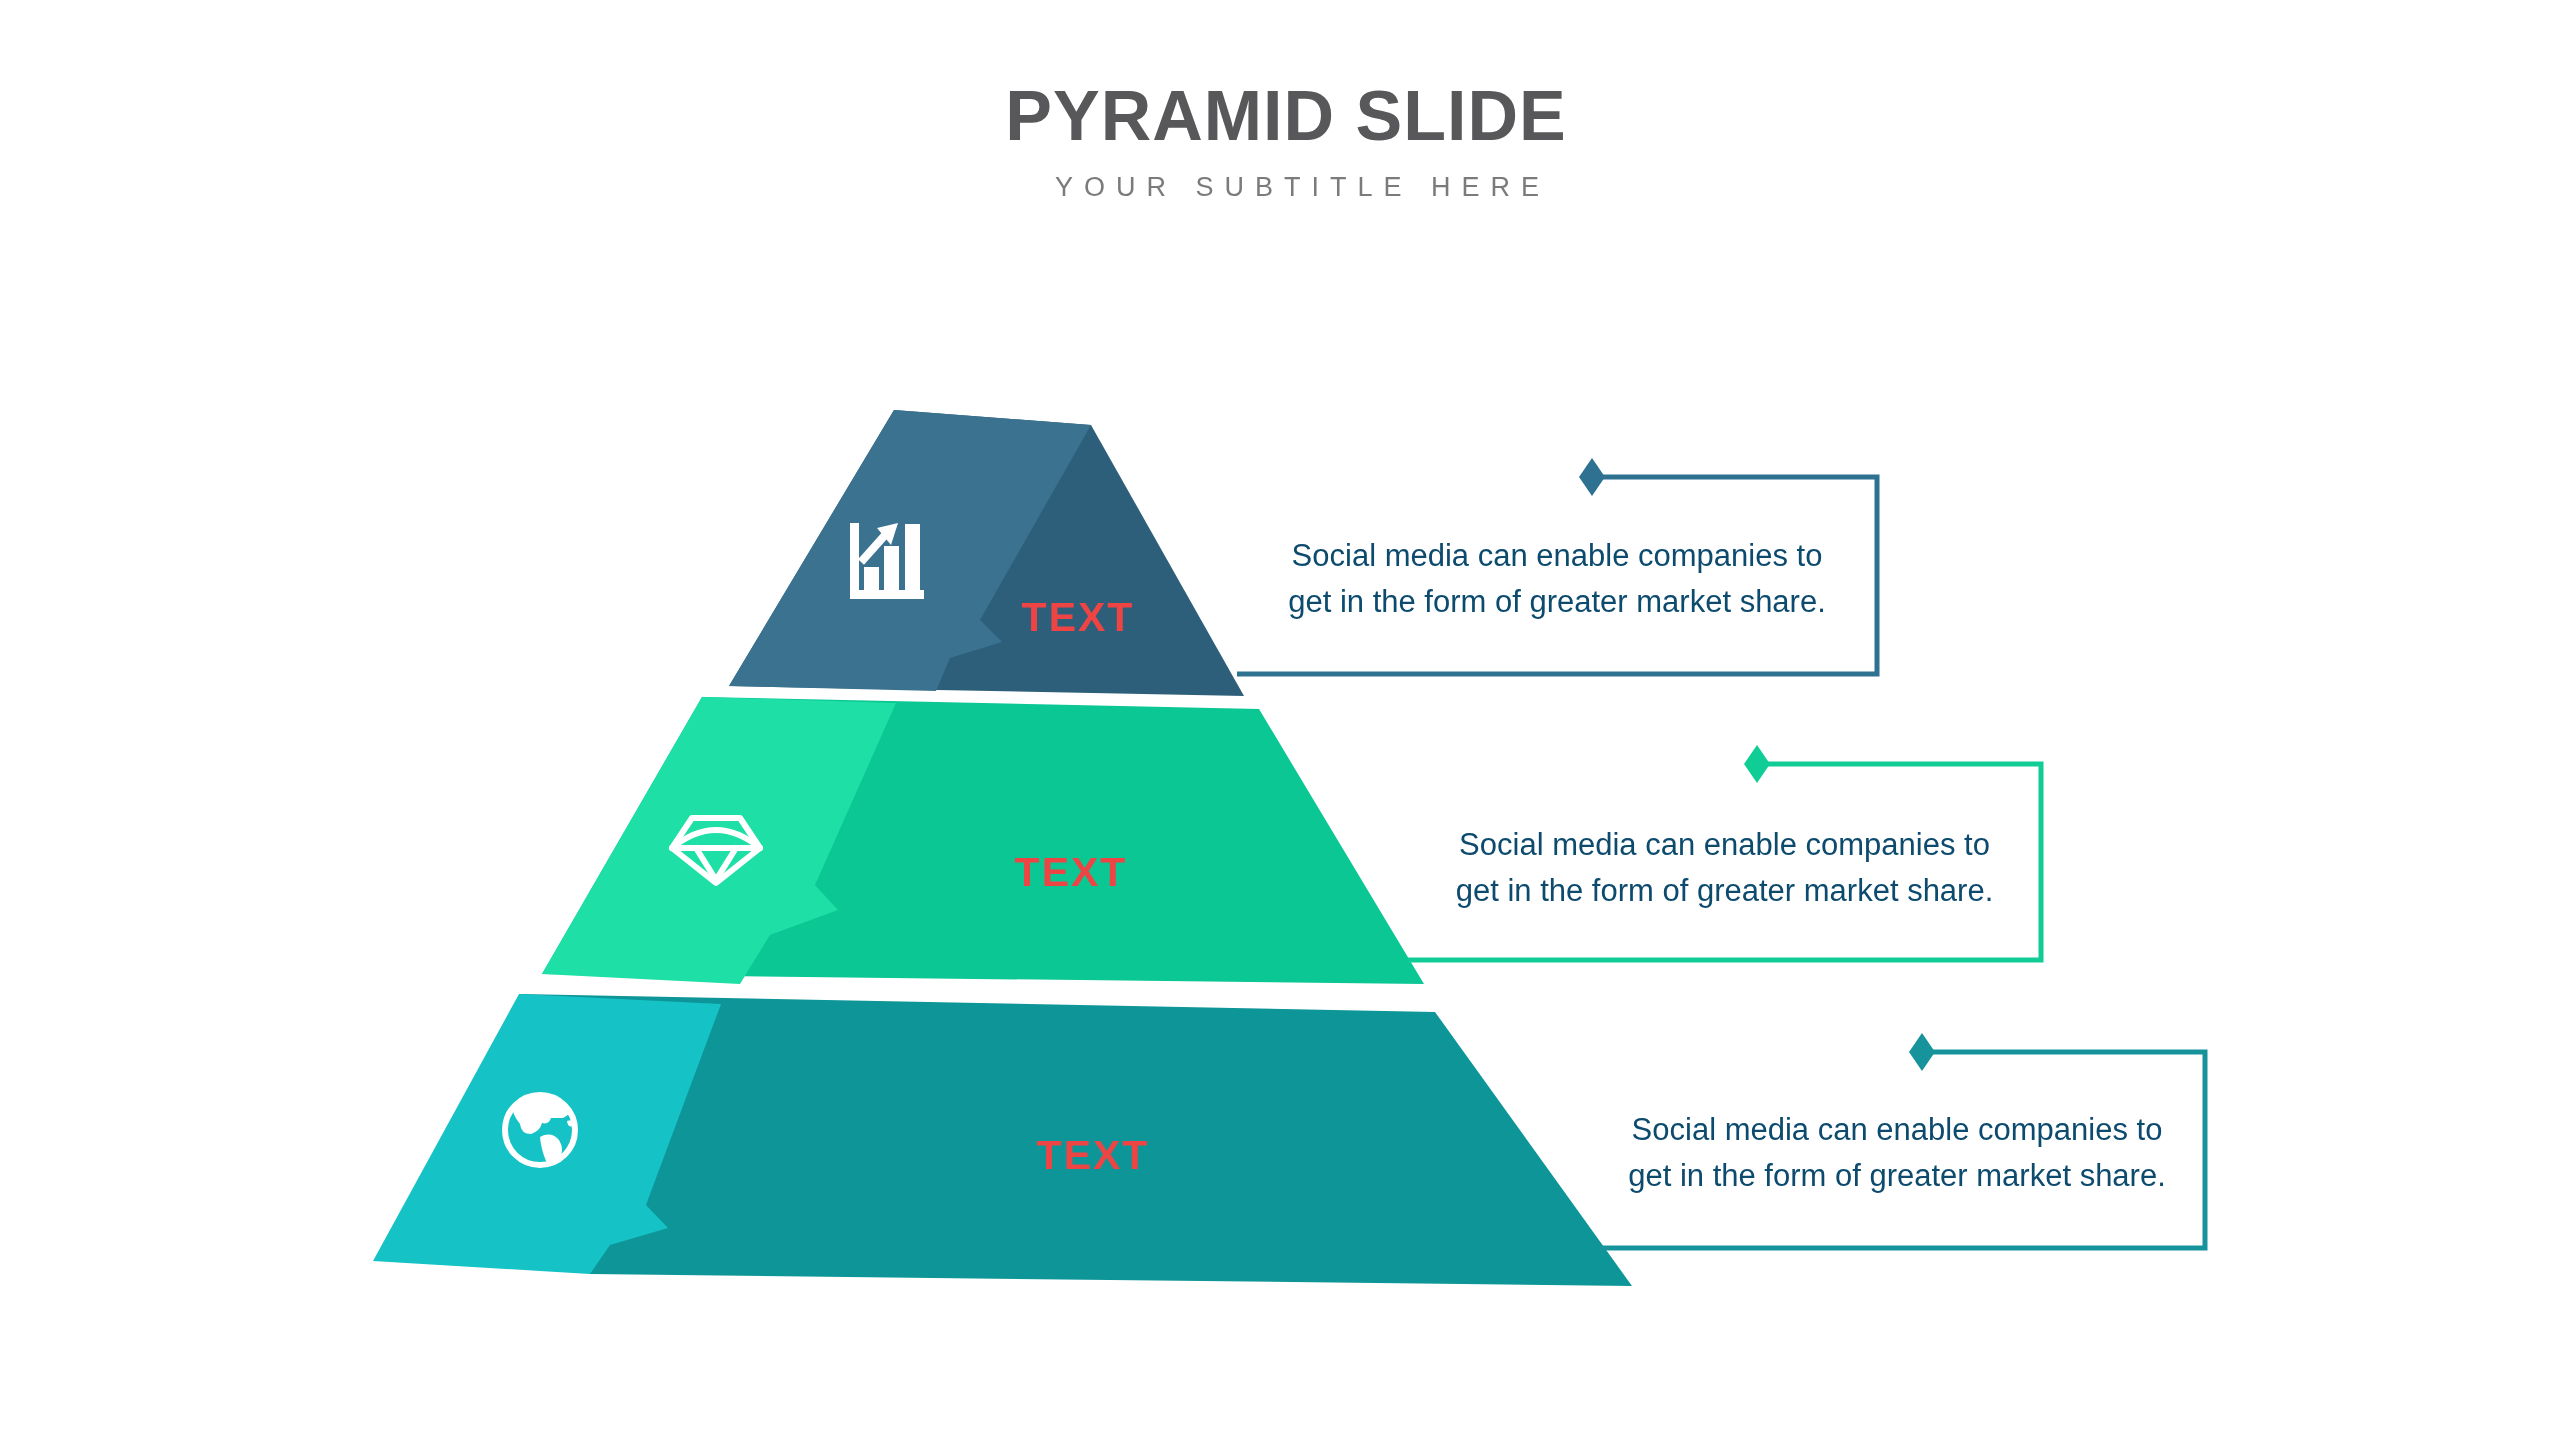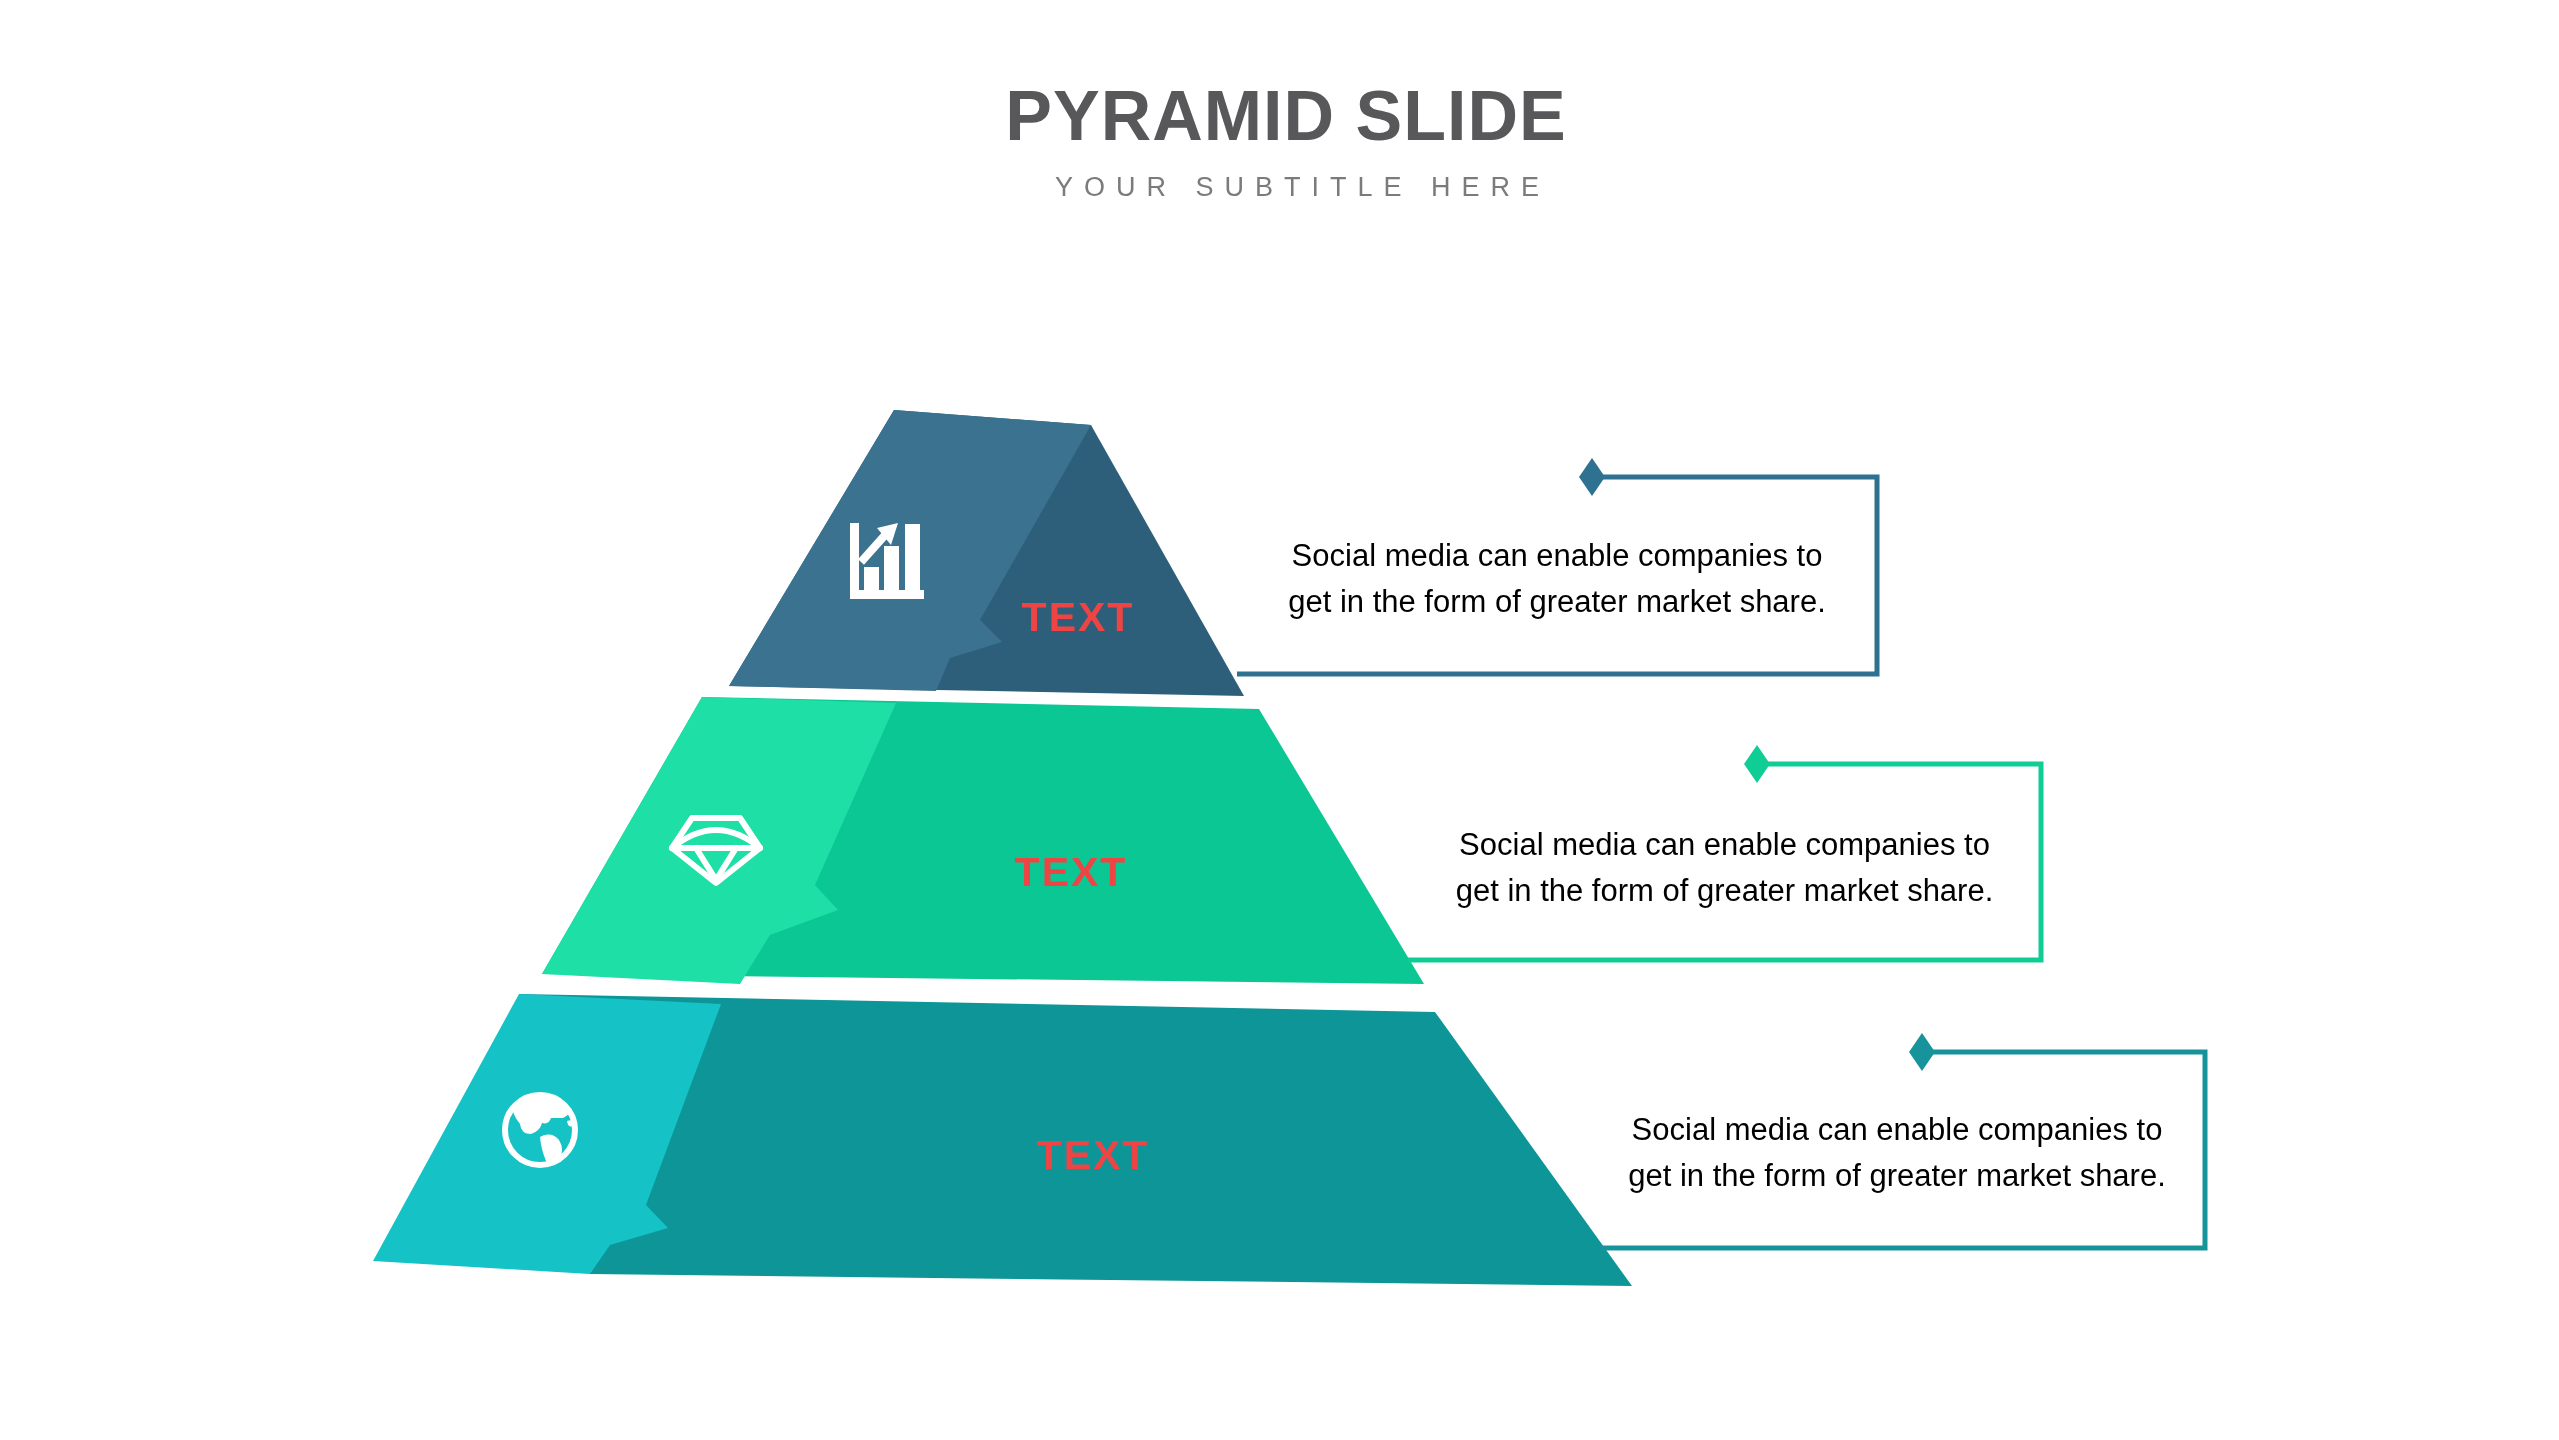--- a/index.html
+++ b/index.html
@@ -60,21 +60,21 @@
     color: #ef4444;
   }
   .tier-label.t1 { left: 968px; top: 593px; }
   .tier-label.t2 { left: 961px; top: 848px; }
   .tier-label.t3 { left: 983px; top: 1131px; }
   .callout-text {
     position: absolute;
     text-align: center;
     font-size: 31px;
     line-height: 46px;
-    color: #000000;
+    color: #0c4a6e;
   }
   .callout-text.c1 { left: 1237px; top: 533px; width: 640px; }
   .callout-text.c2 { left: 1408px; top: 822px; width: 633px; }
   .callout-text.c3 { left: 1589px; top: 1107px; width: 616px; }
   .callout-line { display: block; }
 </style>
 </head>
 <body>
 
 <div class="slide">

